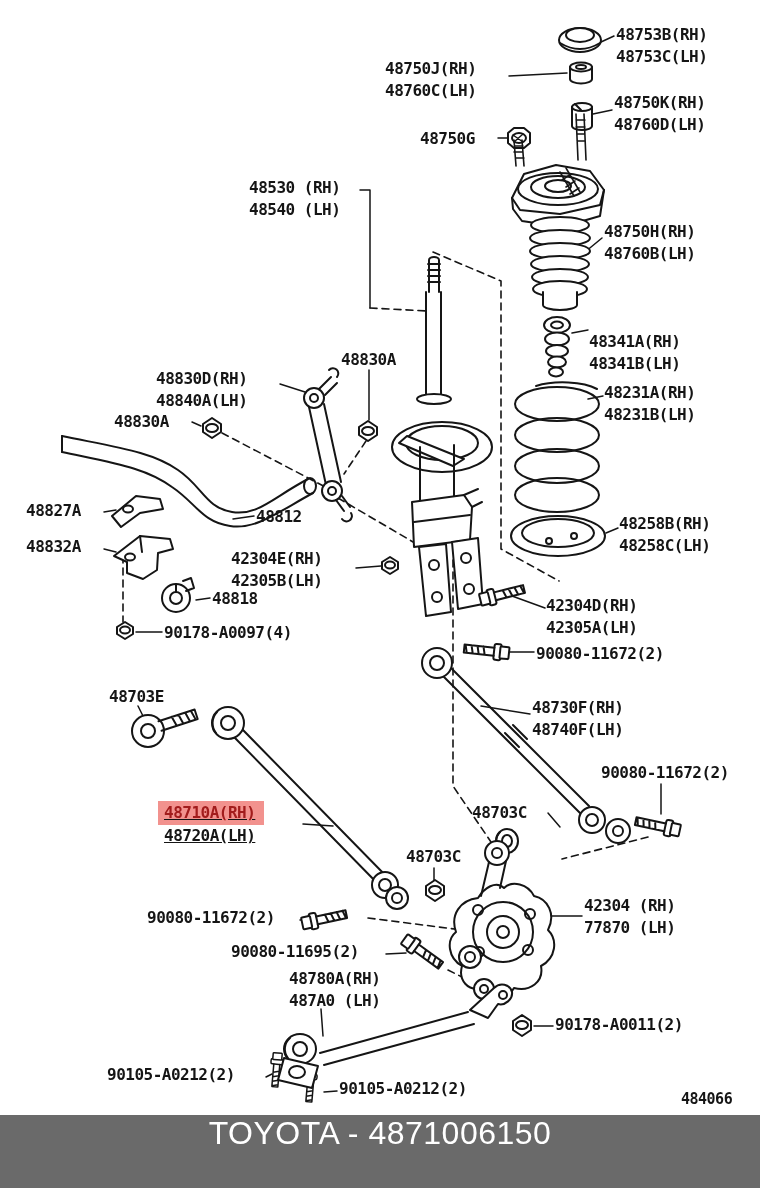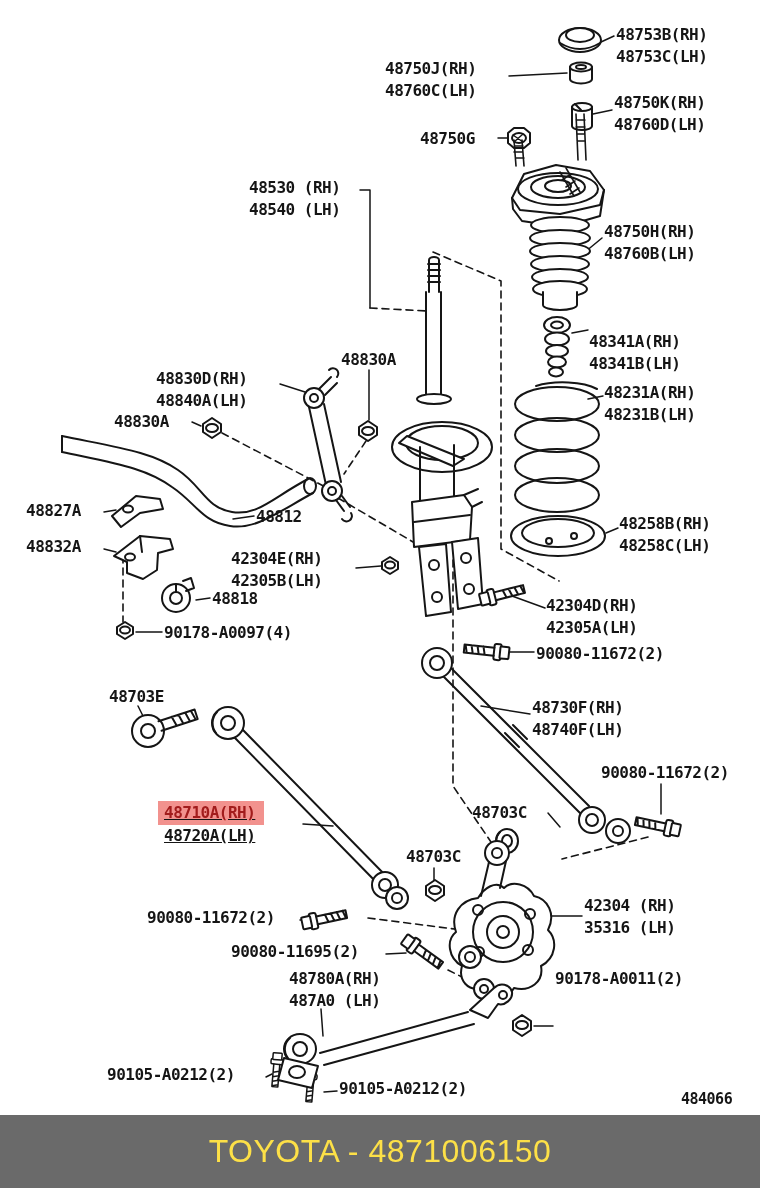--- a/index.html
+++ b/index.html
@@ -6,21 +6,21 @@
   .stage{position:relative;width:760px;height:1188px;background:#fff;overflow:hidden;
          font-family:"DejaVu Sans Mono",monospace;}
   .artwork{position:absolute;left:0;top:0;}
   .plabel{position:absolute;font-weight:bold;font-size:16px;line-height:22px;
           color:#151515;white-space:nowrap;letter-spacing:-0.5px;}
   .plabel .hl{background:var(--hl-bg,#f2928e);color:var(--hl-fg,#a21c1c);
           padding:1px 9px 1px 6px;margin-left:-6px;}
   .fignum{position:absolute;left:681px;top:1090px;font-size:15px;font-weight:bold;
           color:#151515;letter-spacing:-0.5px;}
   .footer{position:absolute;left:0;top:1115px;width:760px;height:73px;
-          background:var(--footer-bg,#6a6a6a);color:#fde047;display:flex;align-items:center;
+          background:var(--footer-bg,#6a6a6a);color:#ffffff;display:flex;
           justify-content:center;gap:40px;font-family:"Liberation Sans",sans-serif;
           font-size:32px;font-weight:400;letter-spacing:0.5px;}
 </style>
 </head>
 <body>
 
 <div class="stage">
 
   <svg class="artwork" width="760" height="1115" viewBox="0 0 760 1115" stroke="#151515" stroke-width="2" fill="none" stroke-linecap="round" stroke-linejoin="round">
 
@@ -405,33 +405,33 @@
         <div>48720A(LH)</div>
       </div>
       <div class="plabel" style="left: 472px; top: 802px;">
         <div>48703C</div>
       </div>
       <div class="plabel" style="left: 406px; top: 846px;">
         <div>48703C</div>
       </div>
       <div class="plabel" style="left: 584px; top: 895px;">
         <div>42304 (RH)</div>
-        <div>35316 (LH)</div>
+        <div>77870 (LH)</div>
       </div>
       <div class="plabel" style="left: 147px; top: 907px;">
         <div>90080-11672(2)</div>
       </div>
       <div class="plabel" style="left: 231px; top: 941px;">
         <div>90080-11695(2)</div>
       </div>
       <div class="plabel" style="left: 289px; top: 968px;">
         <div>48780A(RH)</div>
         <div>487A0 (LH)</div>
       </div>
-      <div class="plabel" style="left: 555px; top: 968px; text-align: center;">
+      <div class="plabel" style="left: 555px; top: 1014px; text-align: center;">
         <div>90178-A0011(2)</div>
       </div>
       <div class="plabel" style="left: 107px; top: 1064px;">
         <div>90105-A0212(2)</div>
       </div>
       <div class="plabel" style="left: 339px; top: 1078px;">
         <div>90105-A0212(2)</div>
       </div>
     </div>
 

